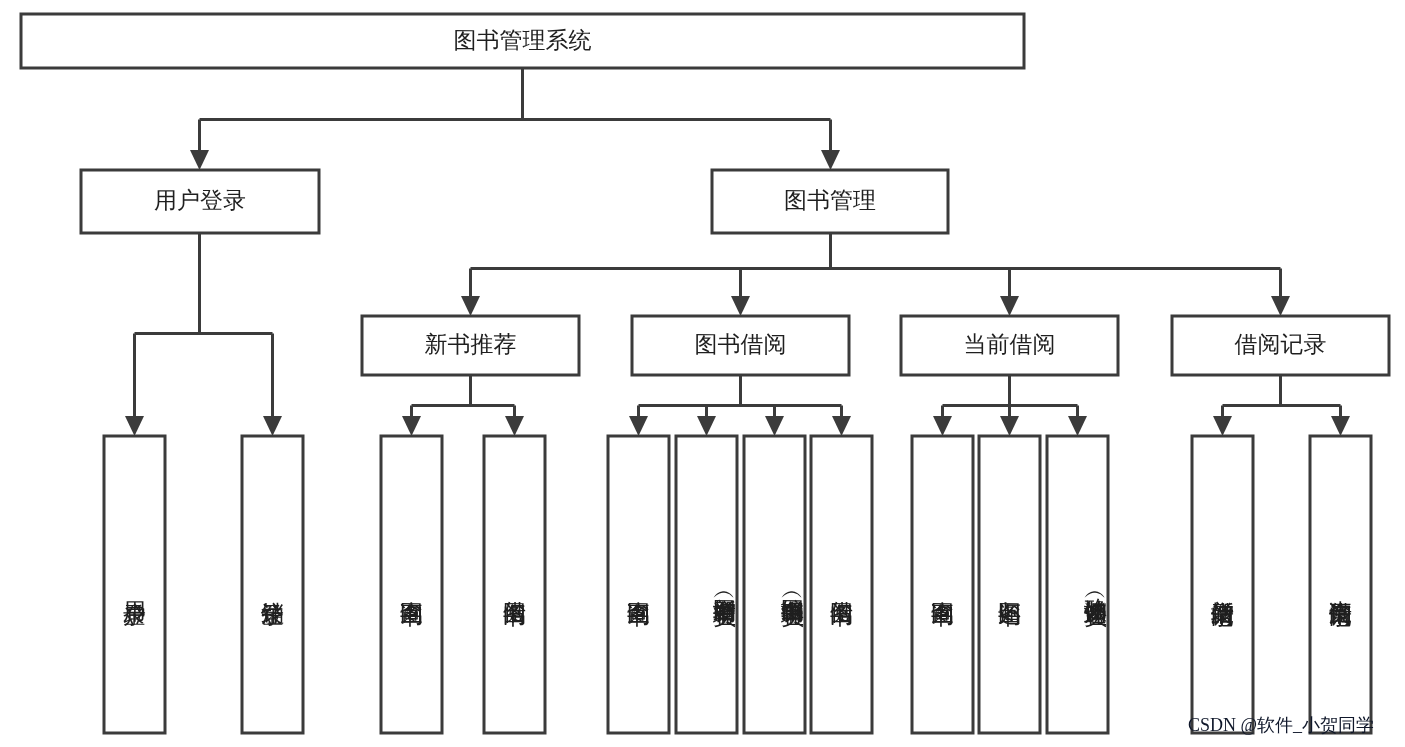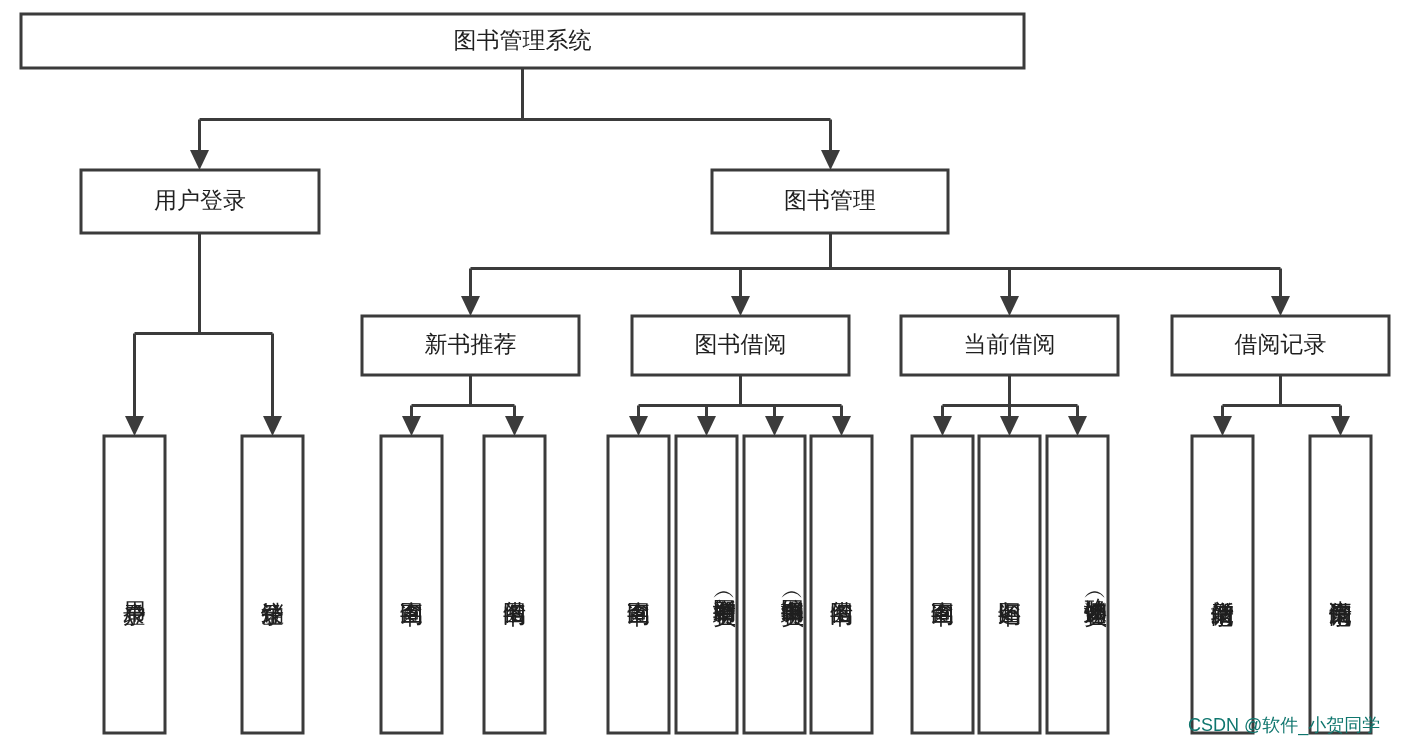--- a/index.html
+++ b/index.html
@@ -61,23 +61,23 @@
     display: flex;
     align-items: center;
     justify-content: center;
     white-space: nowrap;
     pointer-events: none;
   }
   .watermark {
     position: absolute;
     left: 1188px;
     top: 713px;
-    font-family: Liberation Sans, sans-serif;
+    font-family: Liberation Serif, serif;
     font-size: 18px;
-    color: #0f766e;
+    color: #0f172a;
     white-space: nowrap;
   }
 </style>
 </head>
 <body>
 
 <div id="diagram-root">
 
   <svg id="diagram-svg" viewBox="0 0 1405 747">
 

